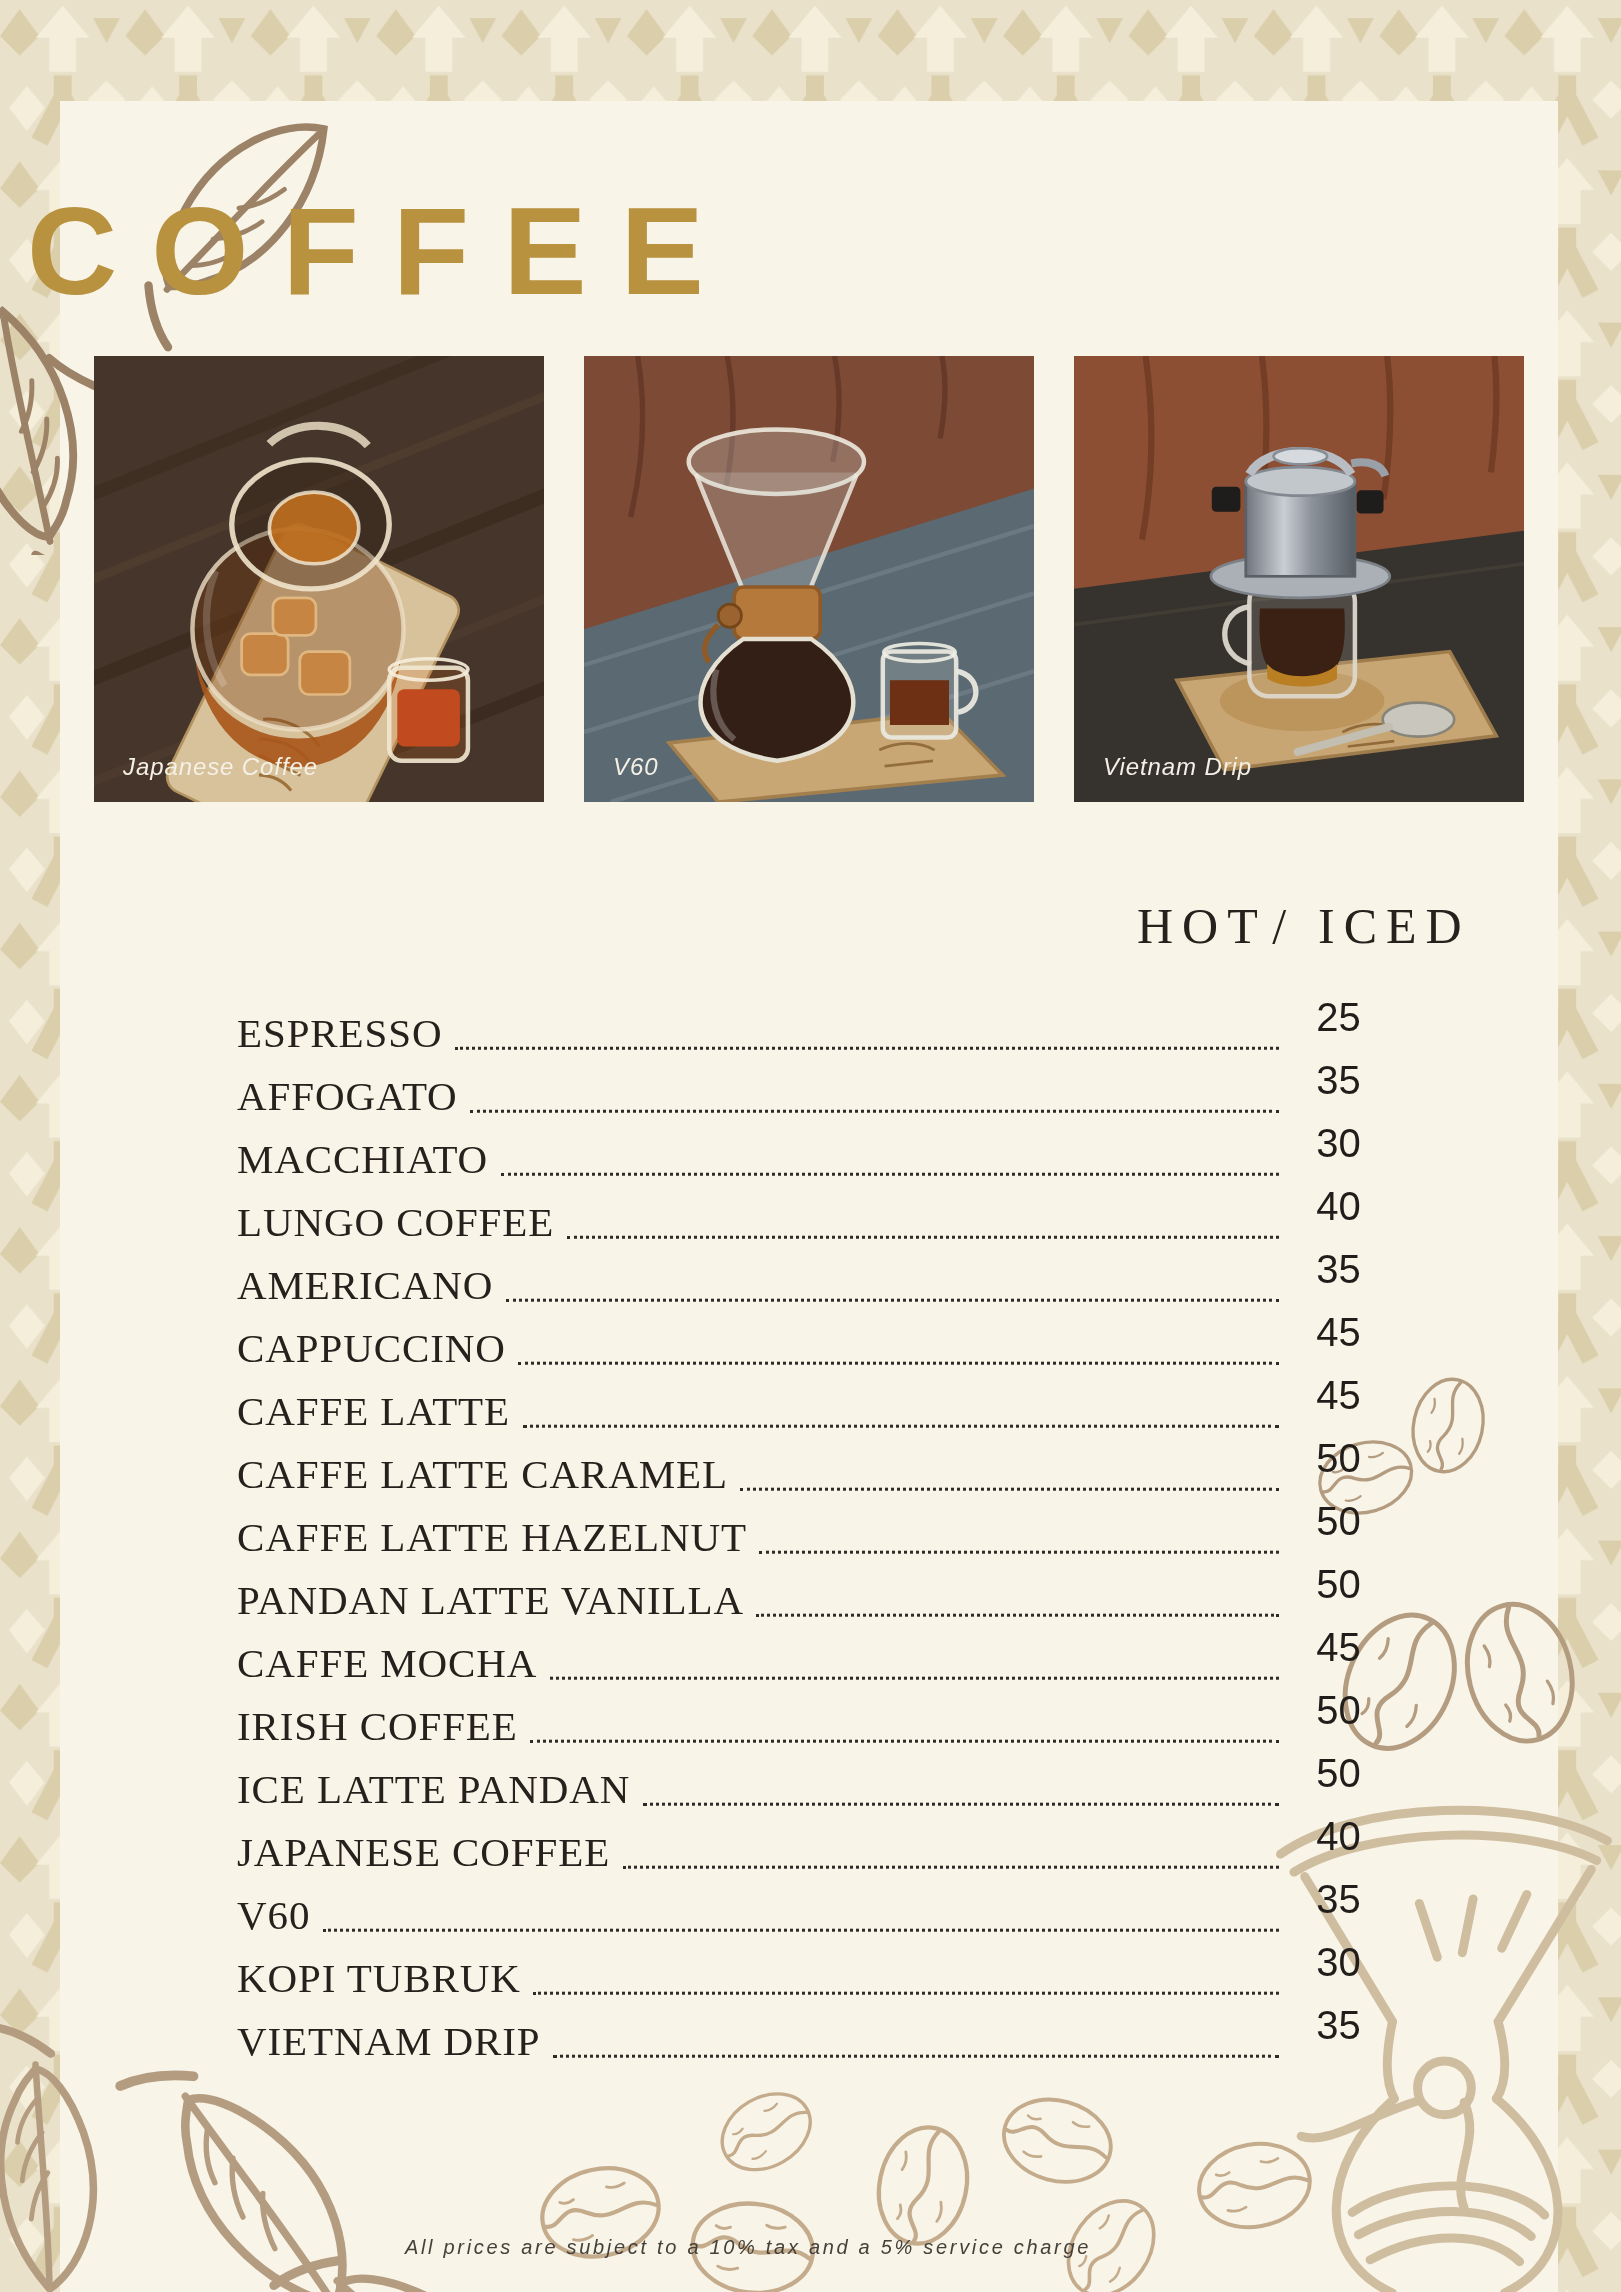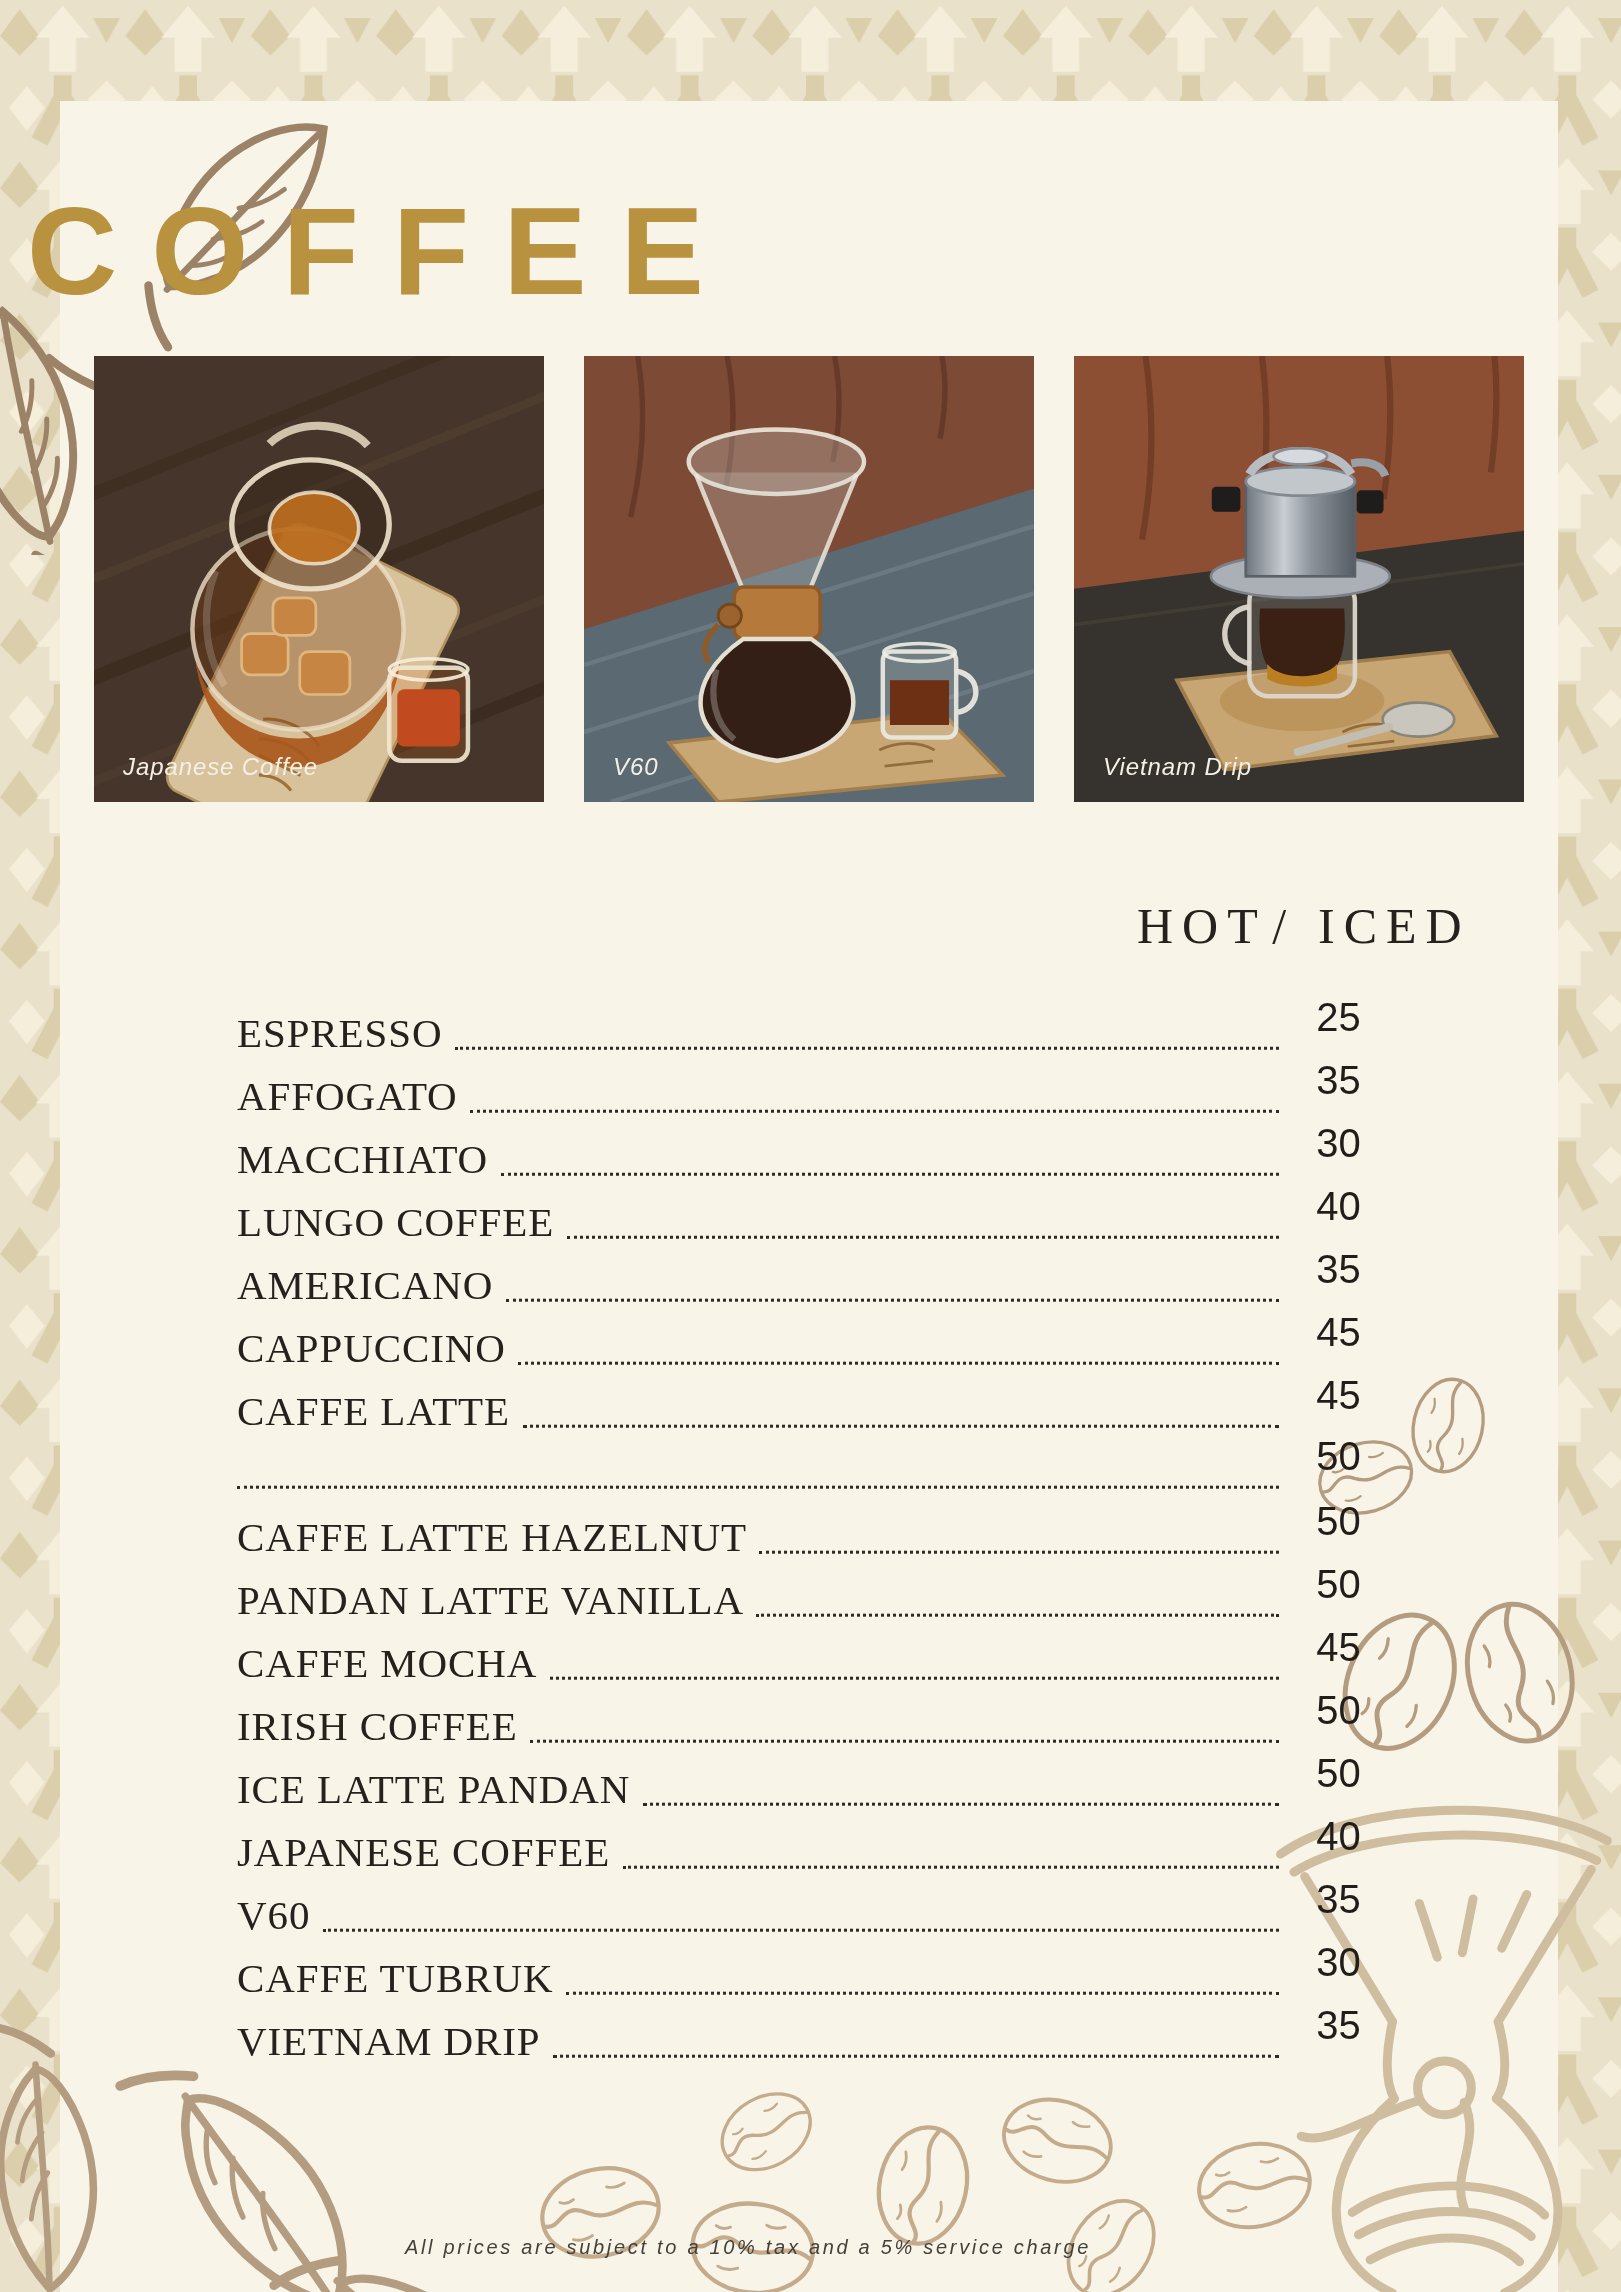--- a/index.html
+++ b/index.html
@@ -319,20 +319,21 @@
       <span class="menu-price">45</span>
     </div>
 
     <div class="menu-row">
       <span class="menu-name">CAFFE LATTE</span>
       <span class="menu-leader"></span>
       <span class="menu-price">45</span>
     </div>
 
     <div class="menu-row">
+      <span class="menu-name">CAFFE LATTE CARAMEL</span>
       <span class="menu-leader"></span>
       <span class="menu-price">50</span>
     </div>
 
     <div class="menu-row">
       <span class="menu-name">CAFFE LATTE HAZELNUT</span>
       <span class="menu-leader"></span>
       <span class="menu-price">50</span>
     </div>
 
@@ -366,21 +367,21 @@
       <span class="menu-price">40</span>
     </div>
 
     <div class="menu-row">
       <span class="menu-name">V60</span>
       <span class="menu-leader"></span>
       <span class="menu-price">35</span>
     </div>
 
     <div class="menu-row">
-      <span class="menu-name">CAFFE TUBRUK</span>
+      <span class="menu-name">KOPI TUBRUK</span>
       <span class="menu-leader"></span>
       <span class="menu-price">30</span>
     </div>
 
     <div class="menu-row">
       <span class="menu-name">VIETNAM DRIP</span>
       <span class="menu-leader"></span>
       <span class="menu-price">35</span>
     </div>
   </div>

